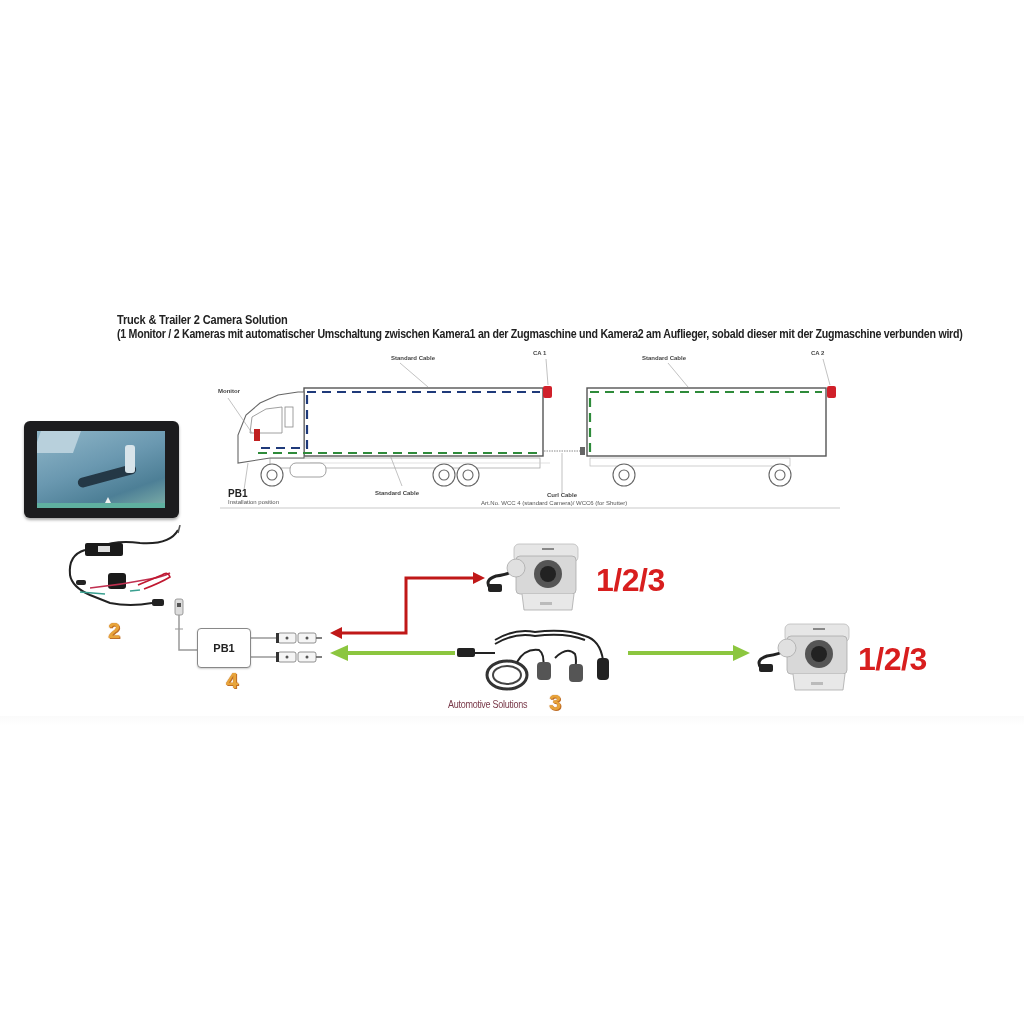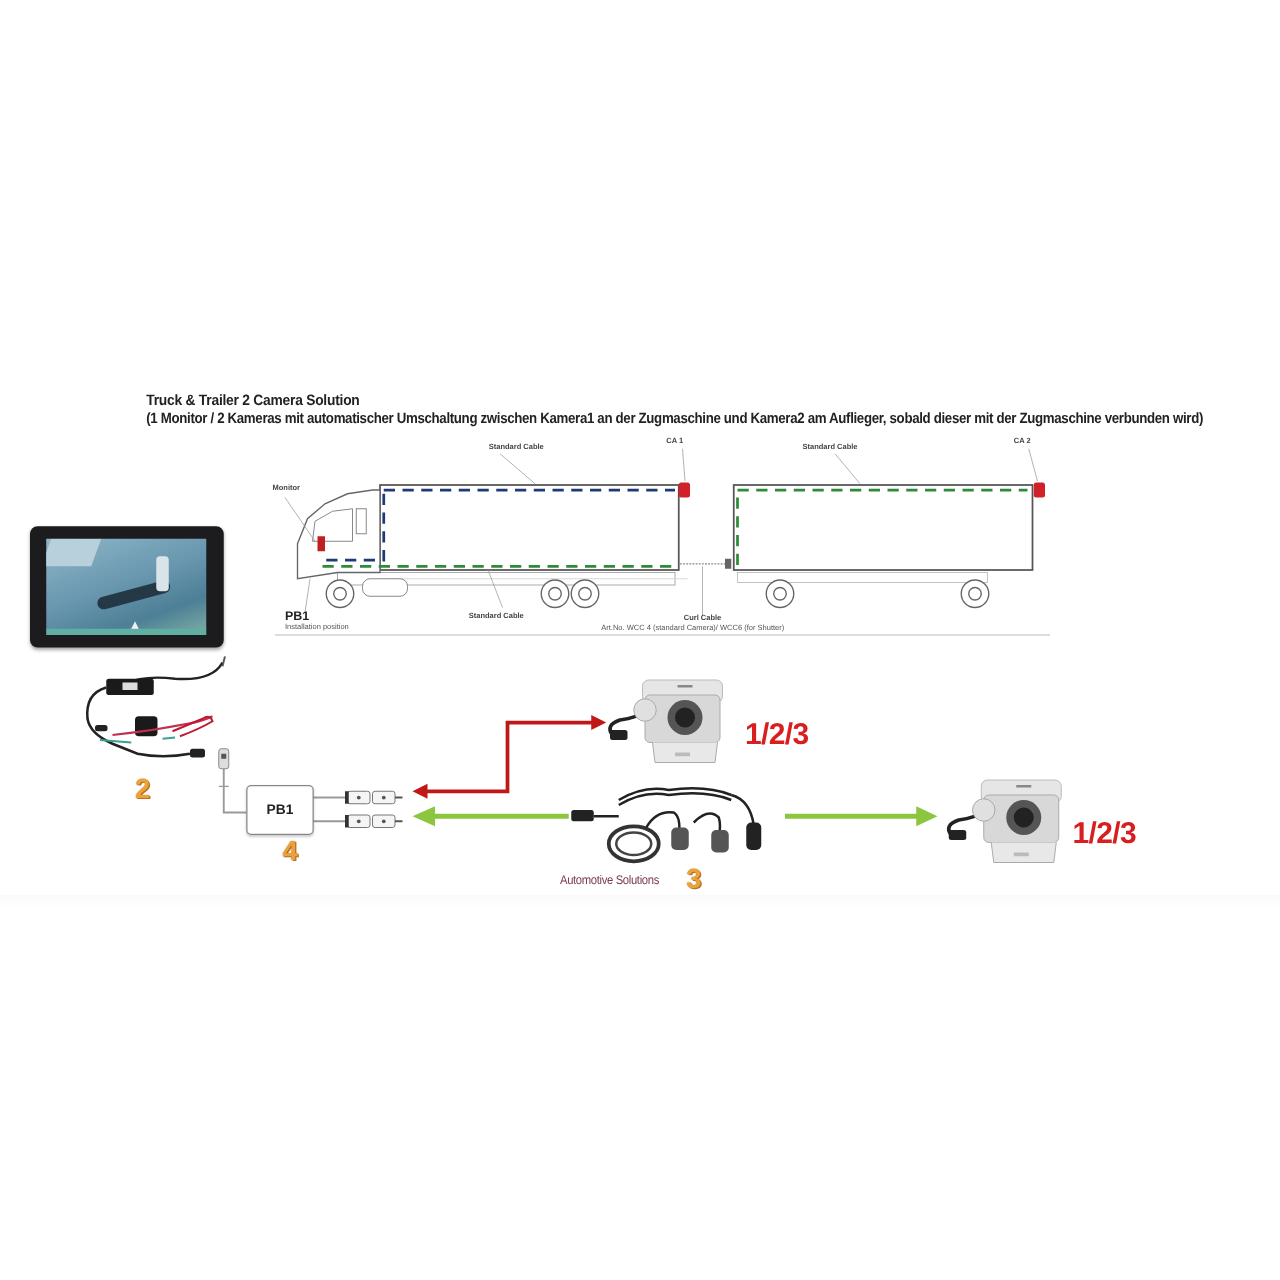--- a/index.html
+++ b/index.html
@@ -4,21 +4,21 @@
 <style>
   html, body { margin:0; padding:0; background:#ffffff; }
   body { width:1024px; height:1024px; position:relative; overflow:hidden; font-family:"Liberation Sans", sans-serif; }
   .abs { position:absolute; }
   .title { left:117px; top:313px; font-family:"Liberation Sans", sans-serif; font-weight:bold; font-size:12px; color:#222; letter-spacing:-0.2px; transform:scaleX(0.92); transform-origin:left top; }
   .subtitle { left:117px; top:327px; font-family:"Liberation Sans", sans-serif; font-weight:bold; font-size:12px; color:#222; white-space:nowrap; letter-spacing:-0.3px; transform:scaleX(0.885); transform-origin:left top; }
   .lbl { font-family:"Liberation Sans", sans-serif; font-size:6px; font-weight:bold; color:#444; white-space:nowrap; }
   .lbl-big { font-family:"Liberation Sans", sans-serif; font-size:10px; font-weight:bold; color:#222; }
   .lbl-sm { font-family:"Liberation Sans", sans-serif; font-size:6px; color:#555; white-space:nowrap; }
   .num-orange { font-family:"Liberation Sans", sans-serif; font-weight:bold; font-size:22px; color:#e8a43a; text-shadow:0 0 1px #b05a10, 1px 1px 0 #c0702a; }
-  .num-red { font-family:"Liberation Sans", sans-serif; font-weight:bold; font-size:24px; color:#d81e1e; letter-spacing:-0.5px;margin-top:12px; }
+  .num-red { font-family:"Liberation Sans", sans-serif; font-weight:bold; font-size:32px; color:#d81e1e; letter-spacing:-0.5px; }
   .pb1 { left:197px; top:628px; width:52px; height:38px; border:1px solid #888; border-radius:4px; background:#fff; display:flex; align-items:center; justify-content:center; font-weight:bold; font-size:11px; color:#222; box-shadow:0 1px 2px rgba(0,0,0,0.2); }
   .auto { left:448px; top:699px; font-family:"Liberation Sans", sans-serif; font-size:10px; color:#7a3a4a; letter-spacing:-0.3px; transform:scaleX(0.9); transform-origin:left top; }
   .fade { left:0; top:716px; width:1024px; height:10px; background:linear-gradient(#fafafa,#fff); }
 </style>
 </head>
 <body>
 
 <div class="abs title">Truck &amp; Trailer 2 Camera Solution</div>
 <div class="abs subtitle">(1 Monitor / 2 Kameras mit automatischer Umschaltung zwischen Kamera1 an der Zugmaschine und Kamera2 am Auflieger, sobald dieser mit der Zugmaschine verbunden wird)</div>
 

